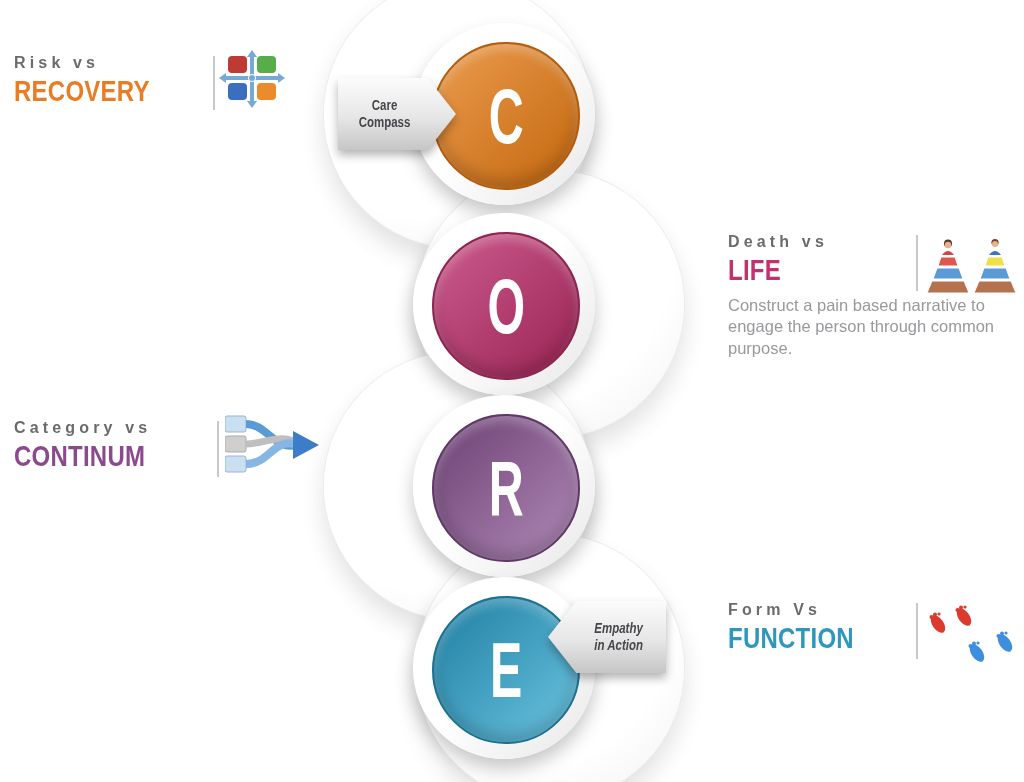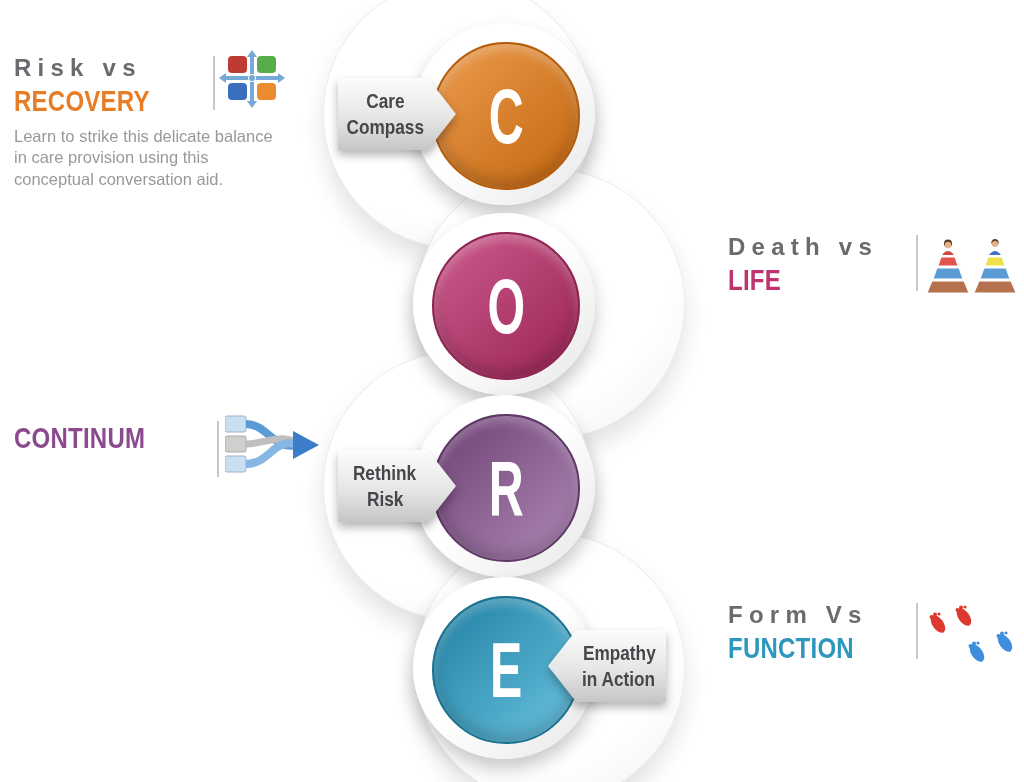--- a/index.html
+++ b/index.html
@@ -30,29 +30,29 @@
     color:#fff;font-size:78px;font-weight:bold;line-height:1;
     transform:scaleX(.62);
   }
   .tag-wrap{
     position:absolute;width:118px;height:72px;z-index:4;
     filter:drop-shadow(0 5px 5px rgba(0,0,0,.30));
   }
   .tag-shape{
     width:100%;height:100%;
     display:flex;flex-direction:column;align-items:center;justify-content:center;
-    font-weight:bold;color:#46474B;font-size:21px;line-height:1.22;text-align:left;
+    font-weight:bold;color:#46474B;font-size:14px;line-height:1.22;text-align:left;
     background:linear-gradient(180deg,#fcfcfc 0%,#e6e6e6 55%,#c6c6c6 100%);
   }
   .tag-left .tag-shape{clip-path:polygon(0 0,76% 0,100% 50%,76% 100%,0 100%);padding-right:24px;box-sizing:border-box;}
   .tag-right .tag-shape{clip-path:polygon(24% 0,100% 0,100% 100%,24% 100%,0 50%);padding-left:24px;box-sizing:border-box;}
   .tag-line{display:block;transform:scaleX(.82);white-space:nowrap;}
   
   .sec{position:absolute;}
-  .sec-t1{font-size:24px;font-weight:bold;color:#6A6B6E;letter-spacing:.26em;white-space:nowrap;}
+  .sec-t1{font-size:16px;font-weight:bold;color:#6A6B6E;letter-spacing:.26em;white-space:nowrap;}
   .sec-t2{font-size:30px;font-weight:bold;letter-spacing:.01em;white-space:nowrap;line-height:1.05;margin-top:3px;
           transform:scaleX(.8);transform-origin:left center;}
   .sec-body{margin-top:9px;font-size:16.5px;color:#97999C;line-height:1.32;}
   .sec-body.w-left{width:262px;}
   .sec-body.w-right{width:272px;}
   .sec-divider{position:absolute;width:2px;background:#C8C9CB;}
   .sec-icon{position:absolute;}
 </style>
 </head>
 <body>
@@ -75,82 +75,77 @@
   <div class="unit-disc" style="left:413px;top:213px;"></div>
   <div class="unit-badge" style="left: 432px; top: 232px; background: linear-gradient(135deg, rgb(205, 92, 143) 0%, rgb(153, 35, 83) 100%); border-color: rgb(142, 36, 80);">
     <span class="badge-letter">O</span>
   </div>
 
   <div class="unit-swoosh" style="left:324px;top:352px;"></div>
   <div class="unit-disc" style="left:413px;top:395px;"></div>
   <div class="unit-badge" style="left: 432px; top: 414px; background: linear-gradient(135deg, rgb(107, 63, 114) 0%, rgb(177, 139, 184) 100%); border-color: rgb(95, 56, 102);">
     <span class="badge-letter">R</span>
   </div>
-  <div class="tag-wrap tag-left" style="left:338px;top:450px;">
-    <div class="tag-shape">
-      <span class="tag-line">Rethink</span>
-      <span class="tag-line">Risk</span>
-    </div>
-  </div>
 
   <div class="unit-swoosh" style="left:416px;top:534px;"></div>
   <div class="unit-disc" style="left:413px;top:577px;"></div>
   <div class="unit-badge" style="left: 432px; top: 596px; background: linear-gradient(135deg, rgb(30, 126, 162) 0%, rgb(108, 196, 224) 100%); border-color: rgb(27, 113, 143);">
     <span class="badge-letter">E</span>
   </div>
-  <div class="tag-wrap tag-right" style="left:548px;top:630px;">
+  <div class="tag-wrap tag-right" style="left:548px;top:601px;font-style:italic;">
     <div class="tag-shape">
       <span class="tag-line">Empathy</span>
       <span class="tag-line">in Action</span>
     </div>
   </div>
 
   <div class="sec" style="left:14px;top:54px;width:320px;">
     <div class="sec-t1">Risk vs</div>
     <div class="sec-t2" style="color: rgb(232, 125, 38);">RECOVERY</div>
-    <div class="sec-body w-left">Learn to strike this delicate balance in care provision using this conceptual conversation aid.</div>
     <div class="sec-divider" style="left:199px;top:2px;height:54px;"></div>
     <svg class="sec-icon" style="left:205px;top:-4px;" width="66" height="58" viewBox="0 0 66 58">
       <rect x="9" y="6" width="19" height="17" rx="4" fill="#BE3B34"></rect>
       <rect x="38" y="6" width="19" height="17" rx="4" fill="#57AD49"></rect>
       <rect x="9" y="33" width="19" height="17" rx="4" fill="#3A6FC0"></rect>
       <rect x="38" y="33" width="19" height="17" rx="4" fill="#EA8C2D"></rect>
       <line x1="33" y1="5" x2="33" y2="53" stroke="#76A9D8" stroke-width="4"></line>
       <line x1="5" y1="28" x2="61" y2="28" stroke="#76A9D8" stroke-width="4"></line>
       <polygon points="28,7 38,7 33,0" fill="#76A9D8"></polygon>
       <polygon points="28,51 38,51 33,58" fill="#76A9D8"></polygon>
       <polygon points="7,23 7,33 0,28" fill="#76A9D8"></polygon>
       <polygon points="59,23 59,33 66,28" fill="#76A9D8"></polygon>
       <circle cx="33" cy="28" r="3.6" fill="#76A9D8" stroke="#ffffff" stroke-width="1"></circle>
     </svg>
   </div>
 
   <div class="sec" style="left:728px;top:233px;width:300px;">
     <div class="sec-t1">Death vs</div>
     <div class="sec-t2" style="color: rgb(192, 51, 110);">LIFE</div>
+    <div class="sec-body w-right">Construct a pain based narrative to engage the person through common purpose.</div>
     <div class="sec-divider" style="left:188px;top:2px;height:56px;"></div>
     <svg class="sec-icon" style="left:197px;top:0px;" width="94" height="62" viewBox="0 0 94 62">
 
       <circle cx="23" cy="10.5" r="4" fill="#53382A"></circle>
       <circle cx="23" cy="12" r="3.2" fill="#E9B189"></circle>
       <path d="M17,22 q6,-8 12,0 z" fill="#CE4A40"></path>
       <polygon points="16,24 30,24 33,33 13,33" fill="#E0564C" stroke="#fff" stroke-width="1"></polygon>
       <polygon points="12,35 34,35 38,46 8,46" fill="#5B9BD5" stroke="#fff" stroke-width="1"></polygon>
       <polygon points="7,48 39,48 44,60 2,60" fill="#B5724F" stroke="#fff" stroke-width="1"></polygon>
 
       <circle cx="70" cy="9.5" r="3.6" fill="#6B4226"></circle>
       <circle cx="70" cy="11" r="3" fill="#E9B189"></circle>
       <path d="M64,22 q6,-8 12,0 z" fill="#3E74C2"></path>
       <polygon points="63,24 77,24 80,33 60,33" fill="#EFE049" stroke="#fff" stroke-width="1"></polygon>
       <polygon points="59,35 81,35 85,46 55,46" fill="#5B9BD5" stroke="#fff" stroke-width="1"></polygon>
       <polygon points="54,48 86,48 91,60 49,60" fill="#B5724F" stroke="#fff" stroke-width="1"></polygon>
     </svg>
   </div>
 
   <div class="sec" style="left:14px;top:419px;width:330px;">
+    <div class="sec-t1">Category vs</div>
     <div class="sec-t2" style="color: rgb(138, 74, 141);">CONTINUM</div>
     <div class="sec-divider" style="left:203px;top:2px;height:56px;"></div>
     <svg class="sec-icon" style="left:211px;top:-4px;" width="94" height="60" viewBox="0 0 94 60">
       <rect x="0" y="1" width="21" height="16" rx="2" fill="#C9DFF2" stroke="#9DB6CC" stroke-width="1"></rect>
       <rect x="0" y="21" width="21" height="16" rx="2" fill="#CFCFCF" stroke="#ADADAD" stroke-width="1"></rect>
       <rect x="0" y="41" width="21" height="16" rx="2" fill="#C9DFF2" stroke="#9DB6CC" stroke-width="1"></rect>
       <path d="M21,9 C 42,9 50,36 72,30" stroke="#5B9BD5" stroke-width="8" fill="none"></path>
       <path d="M21,29 C 40,29 58,16 78,31" stroke="#BFBFBF" stroke-width="7" fill="none"></path>
       <path d="M21,49 C 44,49 48,24 70,29" stroke="#85B6E4" stroke-width="8" fill="none"></path>
       <polygon points="68,16 94,30 68,44" fill="#3D7CC9"></polygon>

